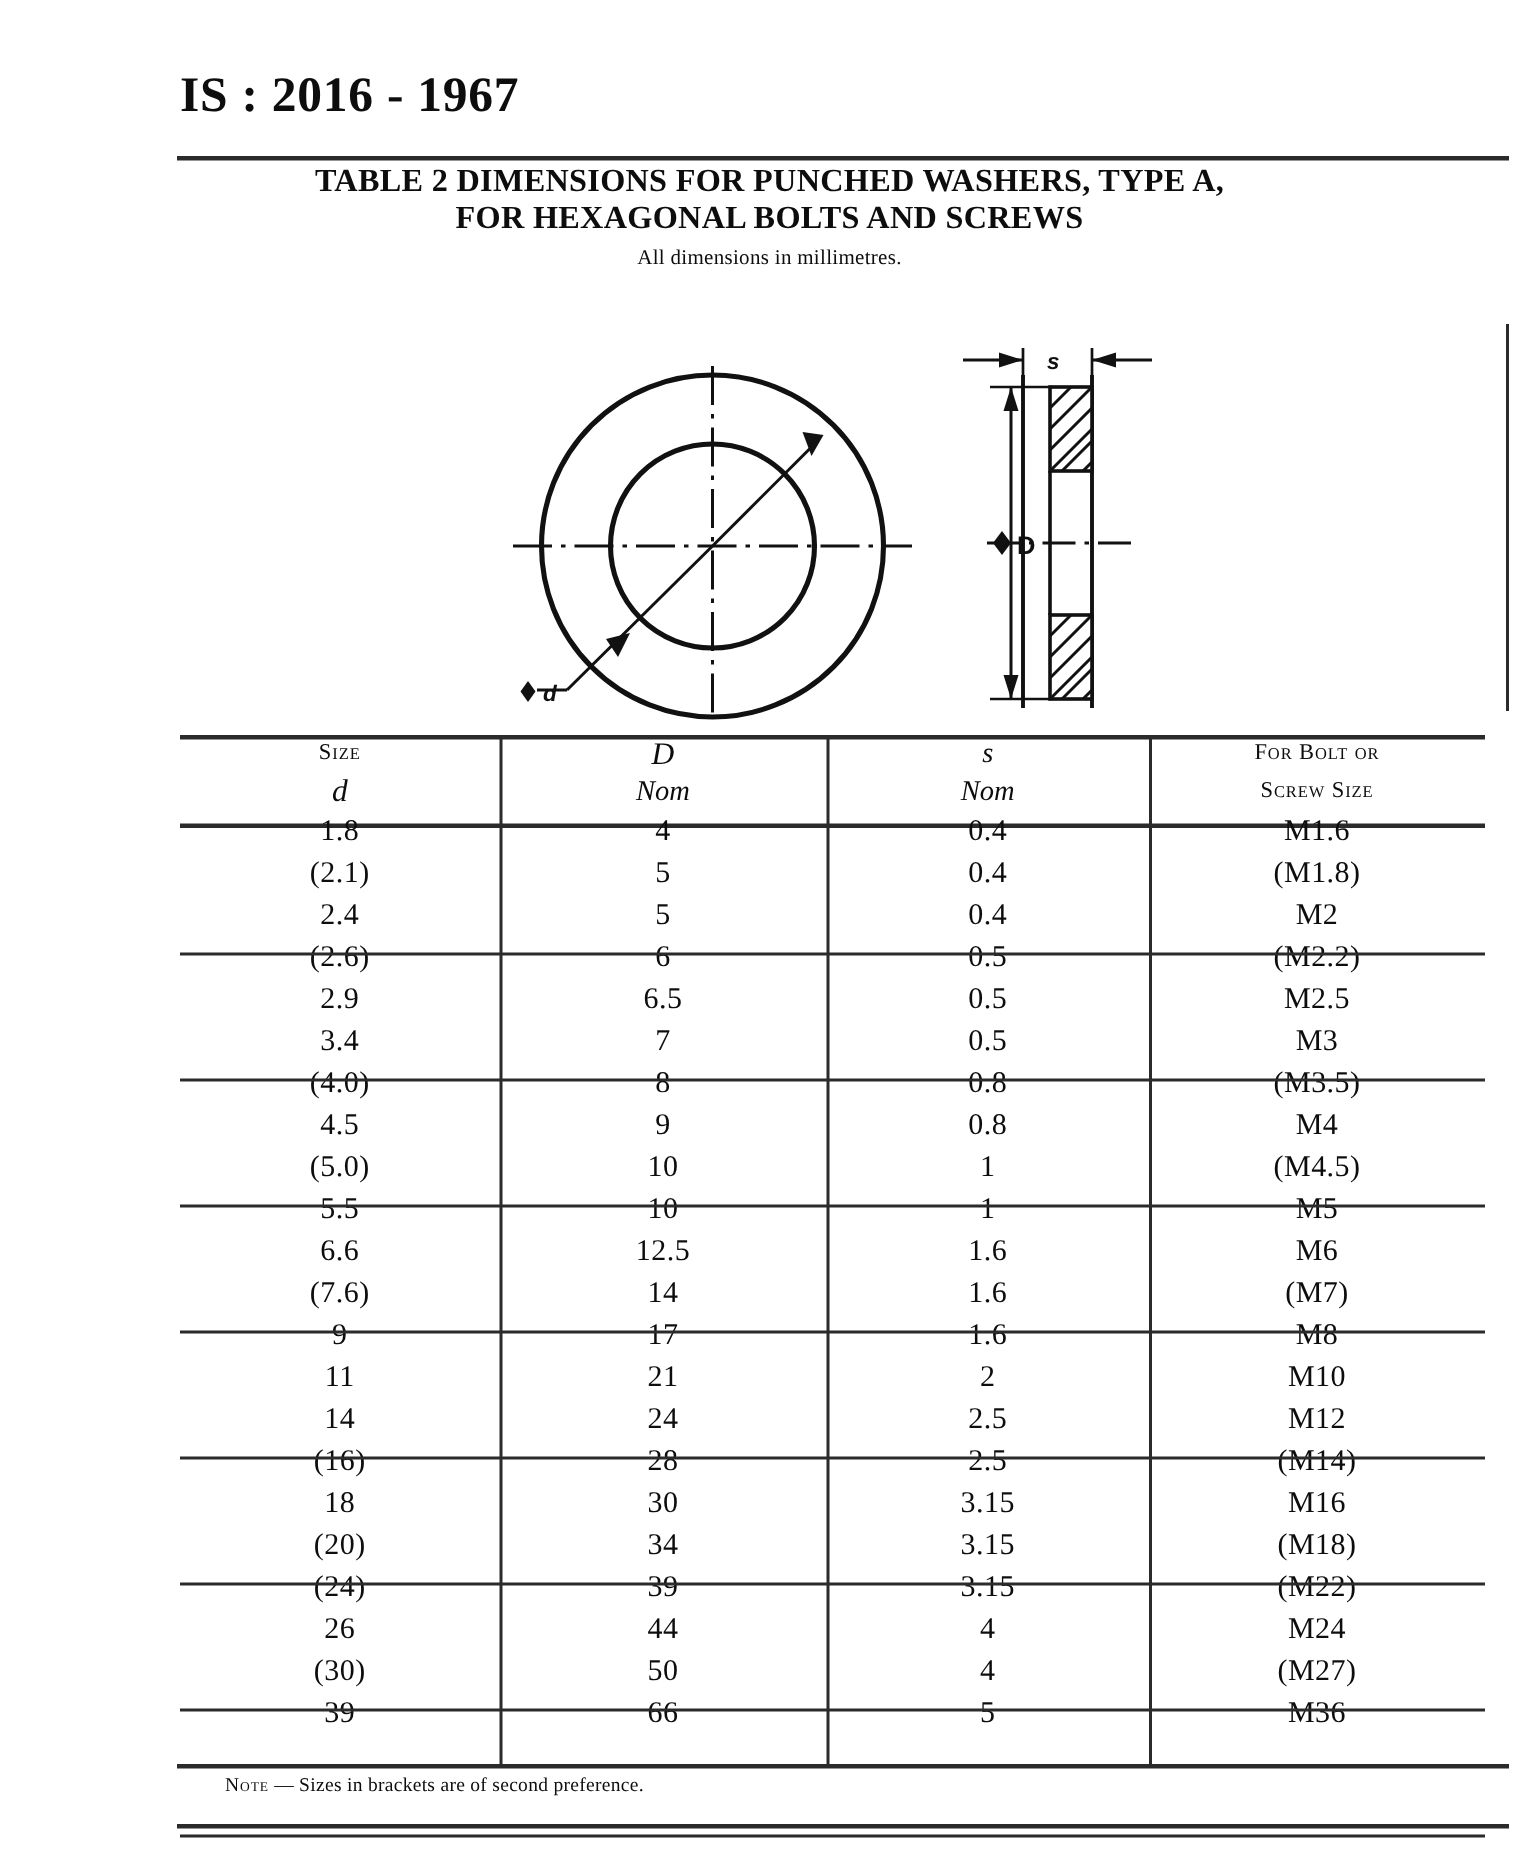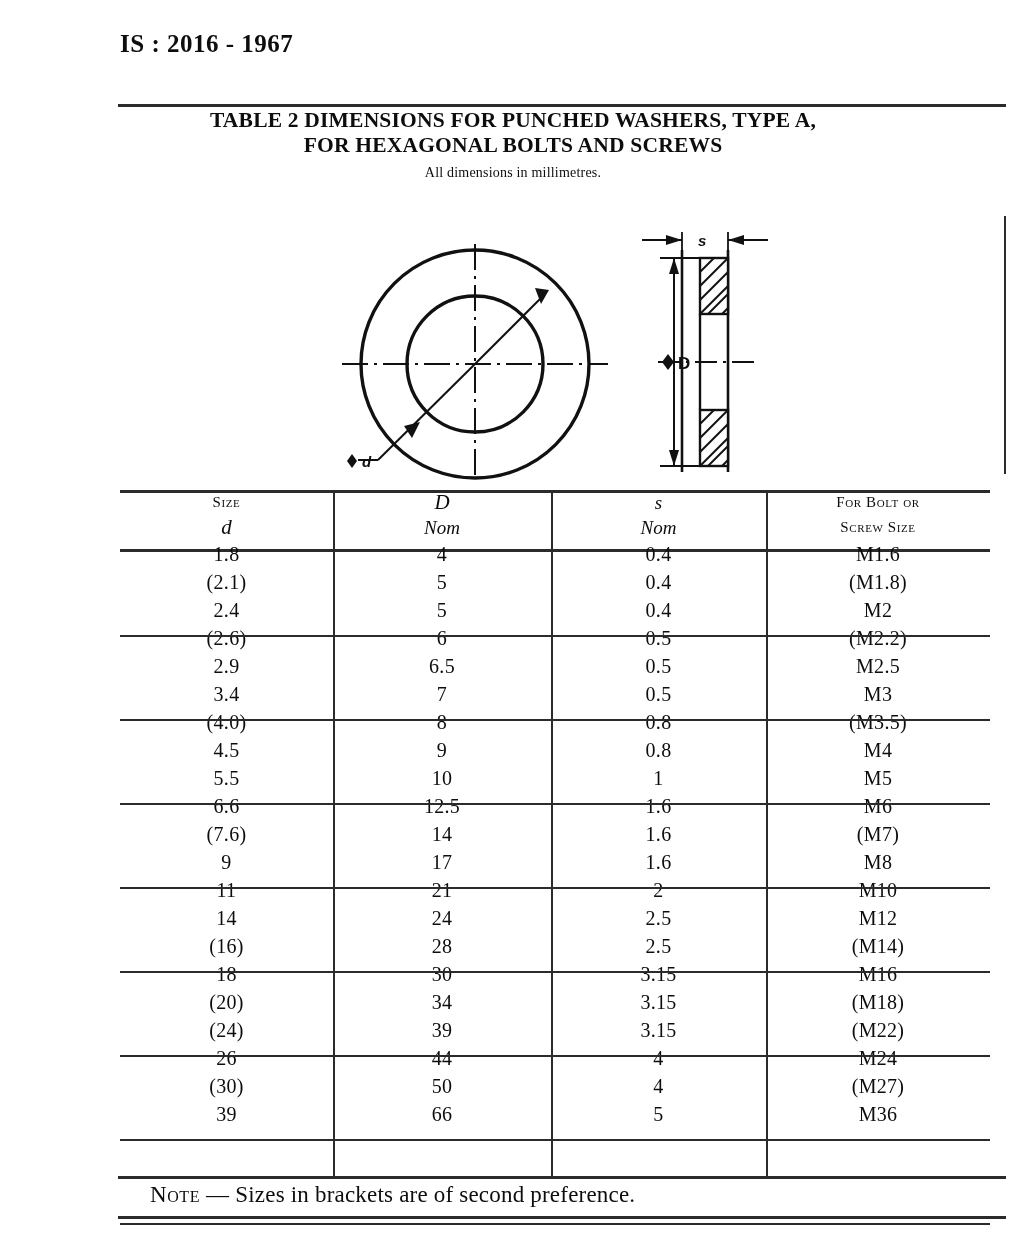--- a/index.html
+++ b/index.html
@@ -14,24 +14,24 @@
     position: relative;
     font-family: "Liberation Serif", "DejaVu Serif", serif;
     color: #0d0d0d;
     overflow: hidden;
   }
 
   
   #doc-number {
     position: absolute;
     left: 120px;
-    top: 30px;
+    top: 46px;
     font-family: "Liberation Serif", "DejaVu Serif", serif;
     font-weight: bold;
-    font-size: 25px;
+    font-size: 33px;
     letter-spacing: 0.5px;
     white-space: nowrap;
   }
 
   
   .hrule {
     position: absolute;
     background: #2b2b2b;
   }
   #rule-top       { left: 118px; top: 104px;  width: 888px; height: 3px; }
@@ -144,21 +144,21 @@
     height: 28px;
     letter-spacing: 0.3px;
   }
   tr.grp-first td.data { padding-top: 1px; }
 
   
   #table-note {
     position: absolute;
     left: 150px;
     top: 1182px;
-    font-size: 23px;
+    font-size: 13px;
     letter-spacing: 0.2px;
     white-space: nowrap;
   }
   #table-note .nlabel { font-variant: small-caps; letter-spacing: 0.6px; }
 </style>
 </head>
 <body>
 
 <div id="doc-number">IS : 2016 - 1967</div>
 
@@ -331,20 +331,26 @@
         <td class="data">8</td>
         <td class="data">0.8</td>
         <td class="data">(M3.5)</td>
       </tr>
       <tr>
         <td class="data">4.5</td>
         <td class="data">9</td>
         <td class="data">0.8</td>
         <td class="data">M4</td>
       </tr>
+      <tr>
+        <td class="data">(5.0)</td>
+        <td class="data">10</td>
+        <td class="data">1</td>
+        <td class="data">(M4.5)</td>
+      </tr>
       <tr class="grp-first">
         <td class="data">5.5</td>
         <td class="data">10</td>
         <td class="data">1</td>
         <td class="data">M5</td>
       </tr>
       <tr>
         <td class="data">6.6</td>
         <td class="data">12.5</td>
         <td class="data">1.6</td>

